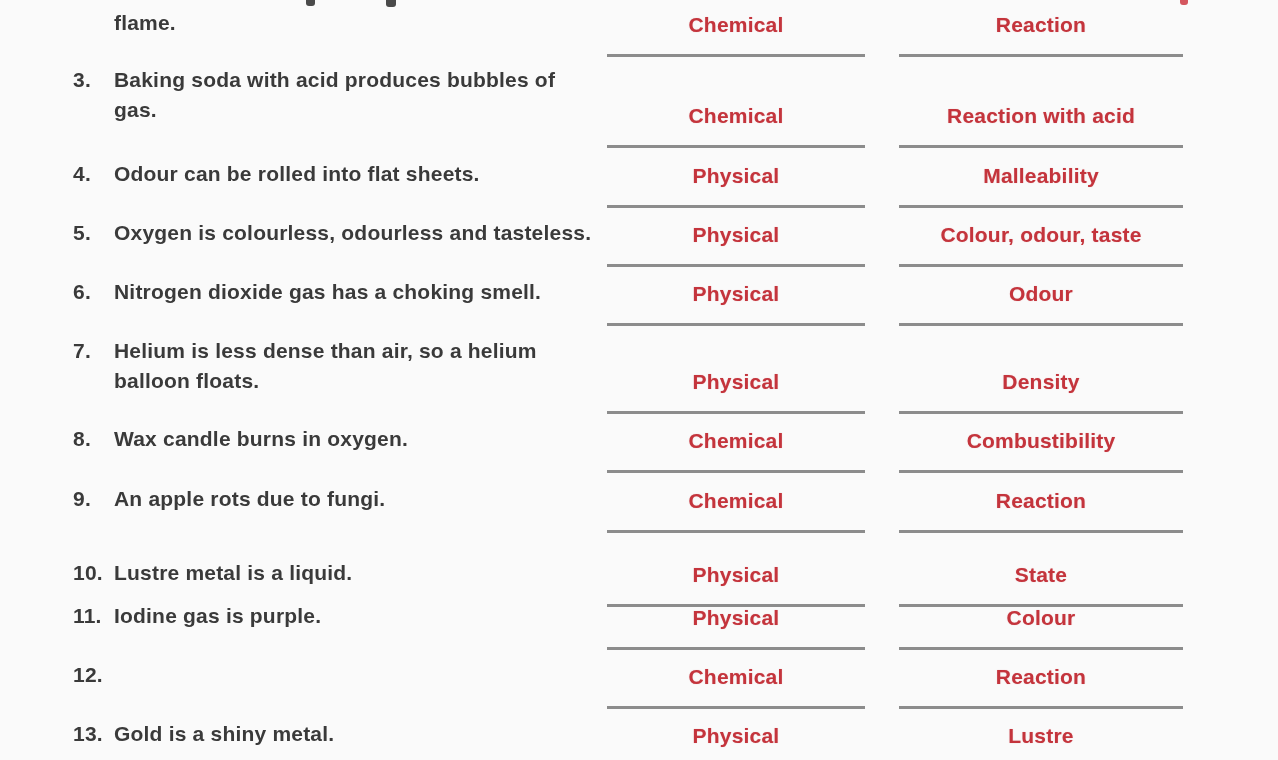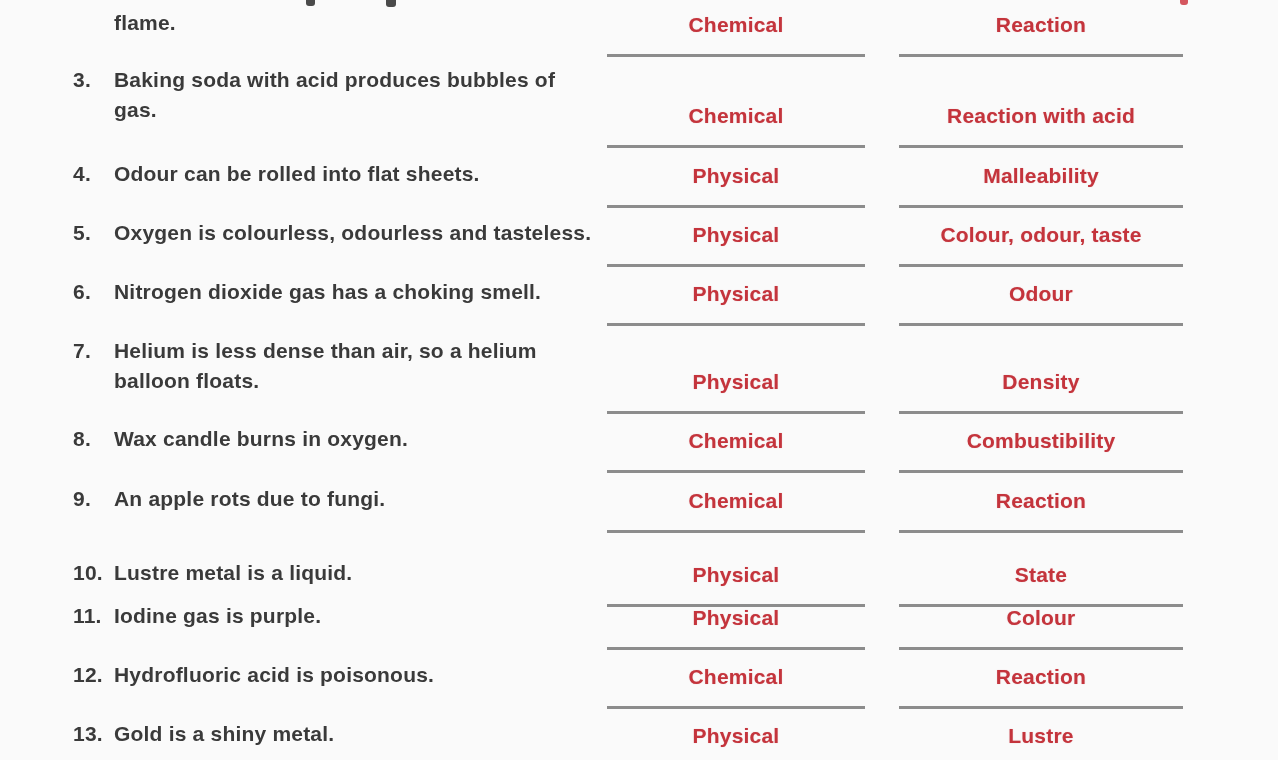--- a/index.html
+++ b/index.html
@@ -149,24 +149,20 @@
     <span class="num">11.</span>
     <span class="statement">
       <span>Iodine gas is purple.</span><br>
       <span></span>
     </span>
     <span class="blank blank-mid">Physical</span>
     <span class="blank blank-right">Colour</span>
   </div>
       <div class="row ans-inline">
     <span class="num">12.</span>
-    <span class="statement">
-      <span>Hydrofluoric acid is poisonous.</span><br>
-      <span></span>
-    </span>
     <span class="blank blank-mid">Chemical</span>
     <span class="blank blank-right">Reaction</span>
   </div>
       <div class="row ans-inline">
     <span class="num">13.</span>
     <span class="statement">
       <span>Gold is a shiny metal.</span><br>
       <span></span>
     </span>
     <span class="blank blank-mid">Physical</span>

